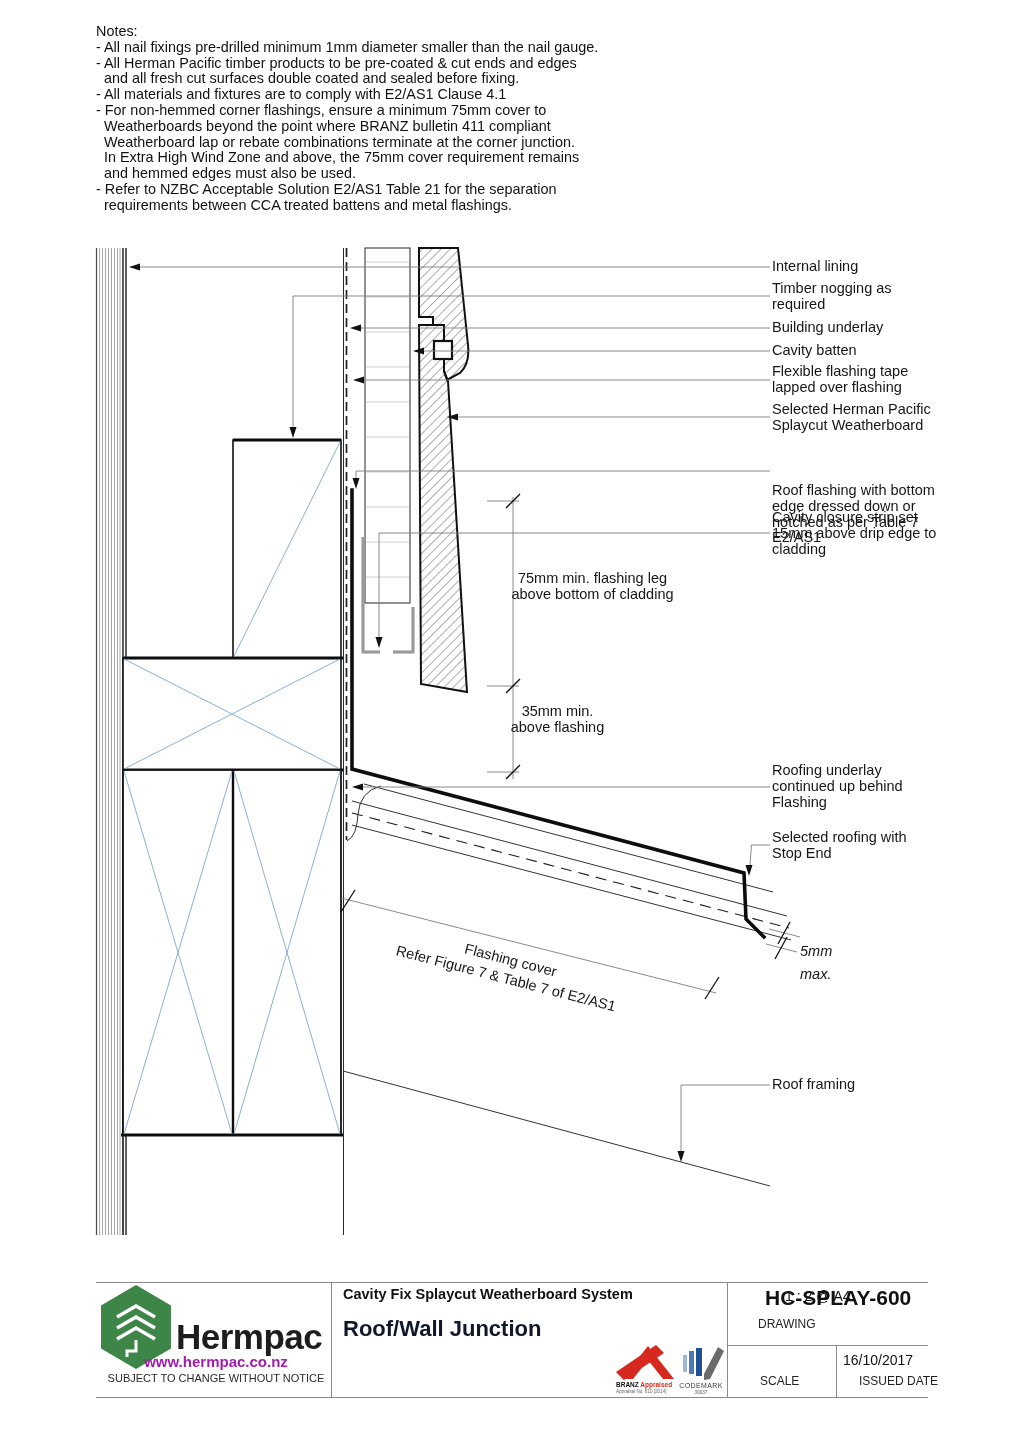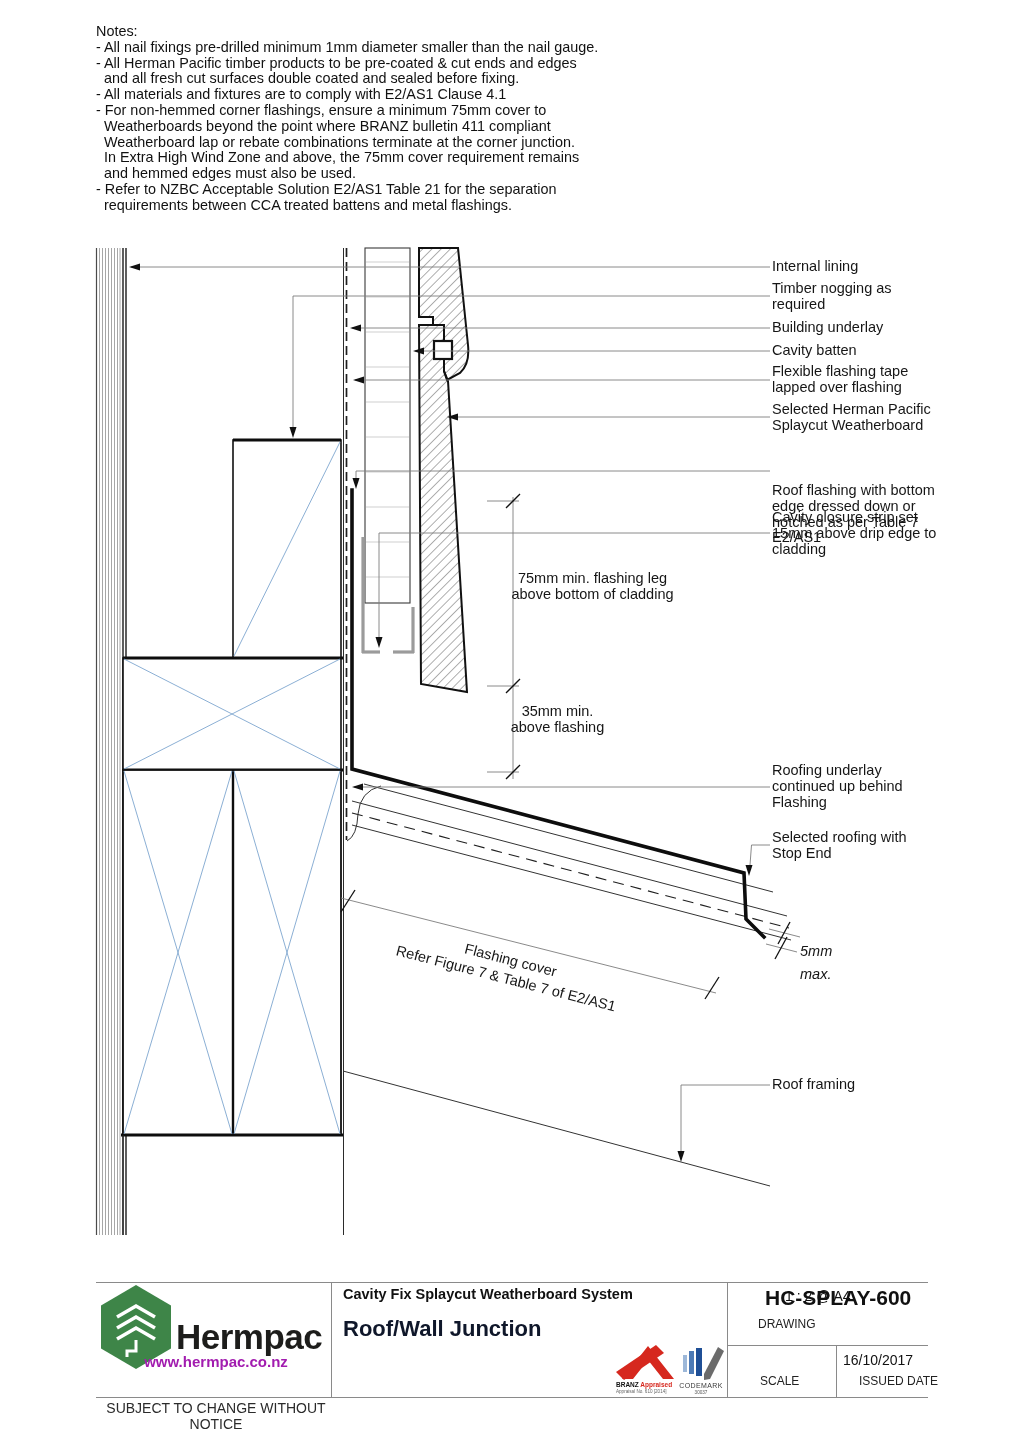--- a/index.html
+++ b/index.html
@@ -9,21 +9,21 @@
   .notes{position:absolute;left:96px;top:24px;font-size:14.4px;line-height:15.8px;color:#111;}
   .notes .note-title{white-space:pre;}
   .note-line{white-space:pre;}
   .lbl{position:absolute;font-size:14.5px;line-height:15.8px;color:#161616;white-space:pre-line;}
   .lbl.center{text-align:center;}
   .lbl.rot{transform:rotate(14.5deg);transform-origin:0 0;line-height:19px;}
   
   .tb-line{position:absolute;background:#8a8a8a;}
   .brand-name{position:absolute;left:176px;top:1301px;font-size:35px;font-weight:bold;color:#1d1d1b;letter-spacing:-0.5px;margin-top:16px;}
   .brand-url{position:absolute;left:96px;top:1353px;width:240px;text-align:center;font-size:15px;font-weight:bold;color:#a21caf;}
-  .brand-disc{position:absolute;left:96px;top:1400px;width:240px;text-align:center;font-size:14px;color:#2b2b2b;}
+  .brand-disc{position:absolute;left:96px;top:1372px;width:240px;text-align:center;font-size:11px;color:#2b2b2b;}
   .sys-title{position:absolute;left:343px;top:1286px;font-size:14.5px;font-weight:bold;color:#111;}
   .dwg-title{position:absolute;left:343px;top:1316px;font-size:22px;font-weight:bold;color:#0f172a;}
   .dwg-num{position:absolute;left:741px;top:1286px;font-size:21px;font-weight:bold;color:#111;margin-left:24px;}
   .cell-sub{position:absolute;font-size:12px;color:#222;padding-left:16px;}
   .cell-val{position:absolute;font-size:14px;color:#111;}
   .branz-cap{position:absolute;left:616px;top:1381px;width:60px;font-size:6.5px;color:#111;font-weight:bold;}
   .branz-cap .red{color:#d6281e;}
   .branz-sub{position:absolute;left:616px;top:1389px;width:60px;font-size:4.6px;color:#666;}
   .cm-cap{position:absolute;left:676px;top:1382px;width:50px;text-align:center;font-size:7px;color:#3a3a3a;letter-spacing:0.4px;}
   .cm-sub{position:absolute;left:676px;top:1390px;width:50px;text-align:center;font-size:4.6px;color:#555;}

